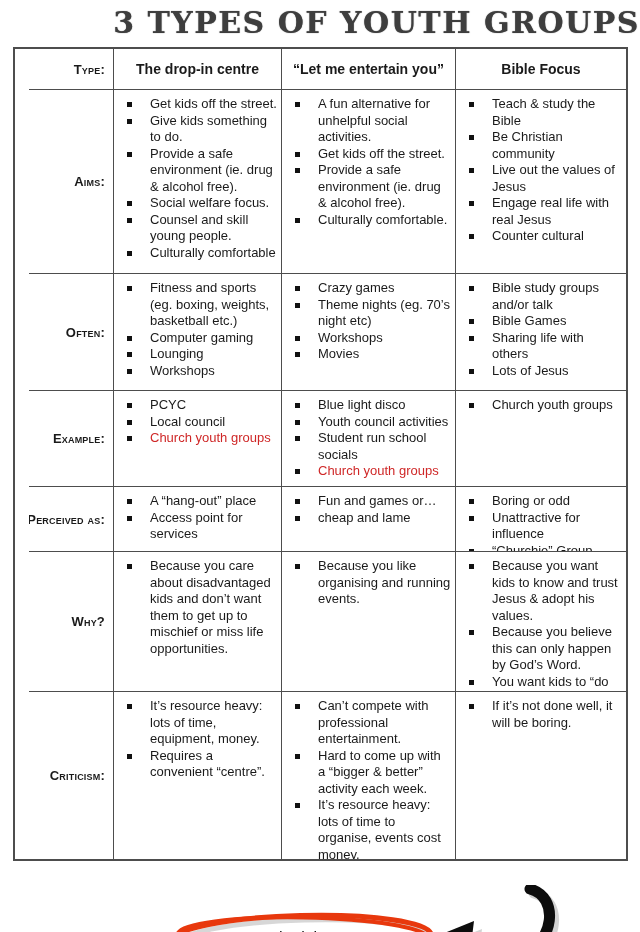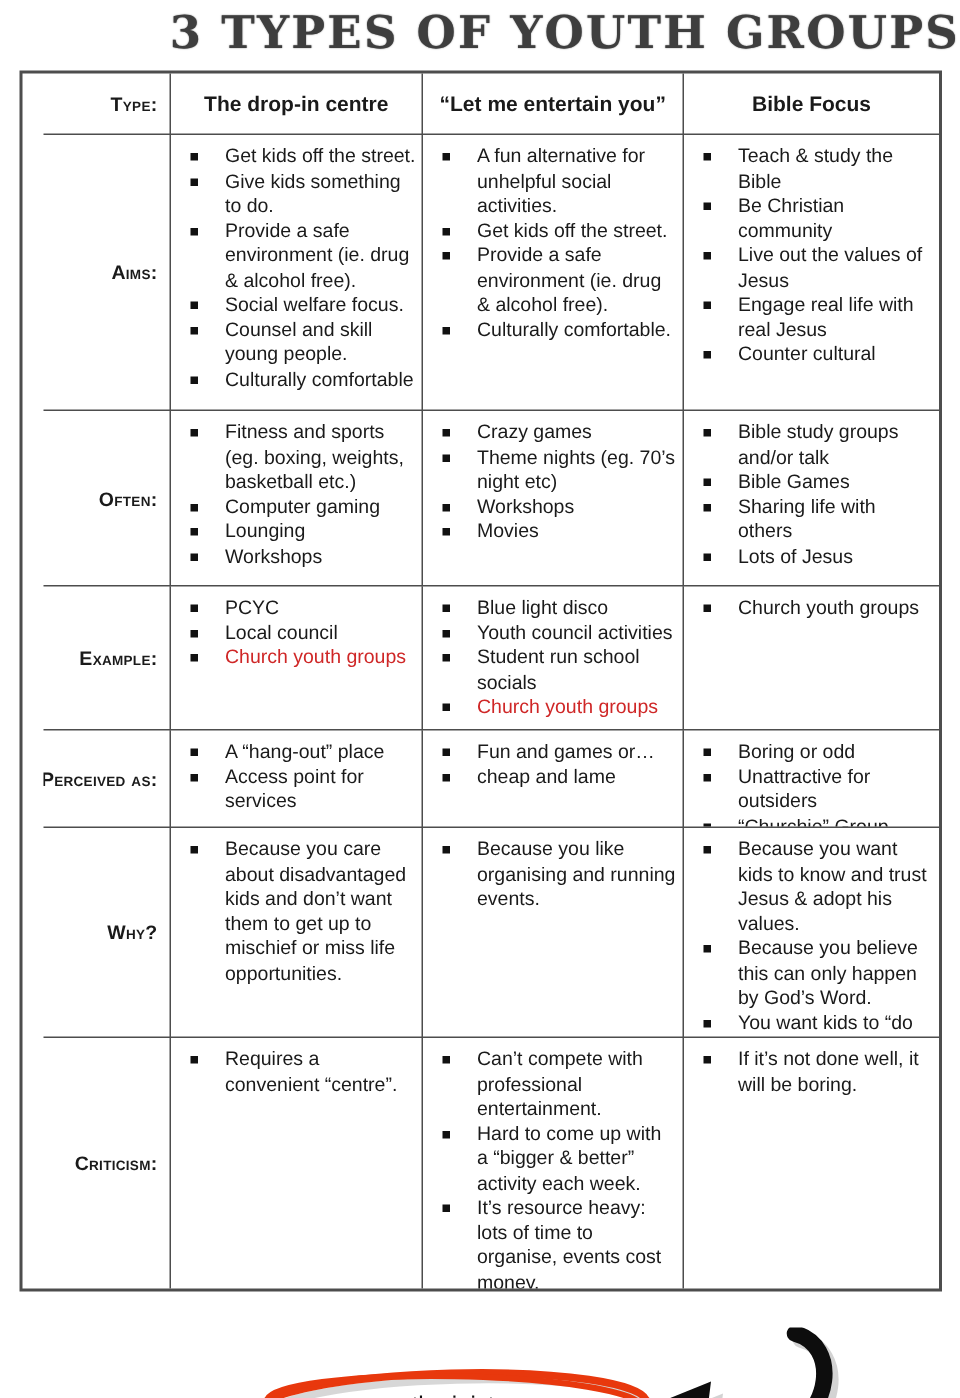--- a/index.html
+++ b/index.html
@@ -180,21 +180,21 @@
       </div>
     <div class="cell">
         <ul class="bullets">
           <li>Fun and games or…</li>
           <li>cheap and lame</li>
         </ul>
       </div>
     <div class="cell">
         <ul class="bullets">
           <li>Boring or odd</li>
-          <li>Unattractive for outsiders</li>
+          <li>Unattractive for influence</li>
           <li>“Churchie” Group</li>
         </ul>
       </div>
   </div>
 
   <div class="tr r-why">
     <div class="cell label-cell">Why?</div>
     <div class="cell">
         <ul class="bullets">
           <li>Because you care about disadvantaged kids and don’t want them to get up to mischief or miss life opportunities.</li>
@@ -211,20 +211,21 @@
           <li>Because you believe this can only happen by God’s Word.</li>
           <li>You want kids to “do life” with Jesus.</li>
         </ul>
       </div>
   </div>
 
   <div class="tr r-criticism">
     <div class="cell label-cell">Criticism:</div>
     <div class="cell">
         <ul class="bullets">
+          <li>It’s resource heavy: lots of time, equipment, money.</li>
           <li>Requires a convenient “centre”.</li>
         </ul>
       </div>
     <div class="cell">
         <ul class="bullets">
           <li>Can’t compete with professional entertainment.</li>
           <li>Hard to come up with a “bigger &amp; better” activity each week.</li>
           <li>It’s resource heavy: lots of time to organise, events cost money.</li>
         </ul>
       </div>

